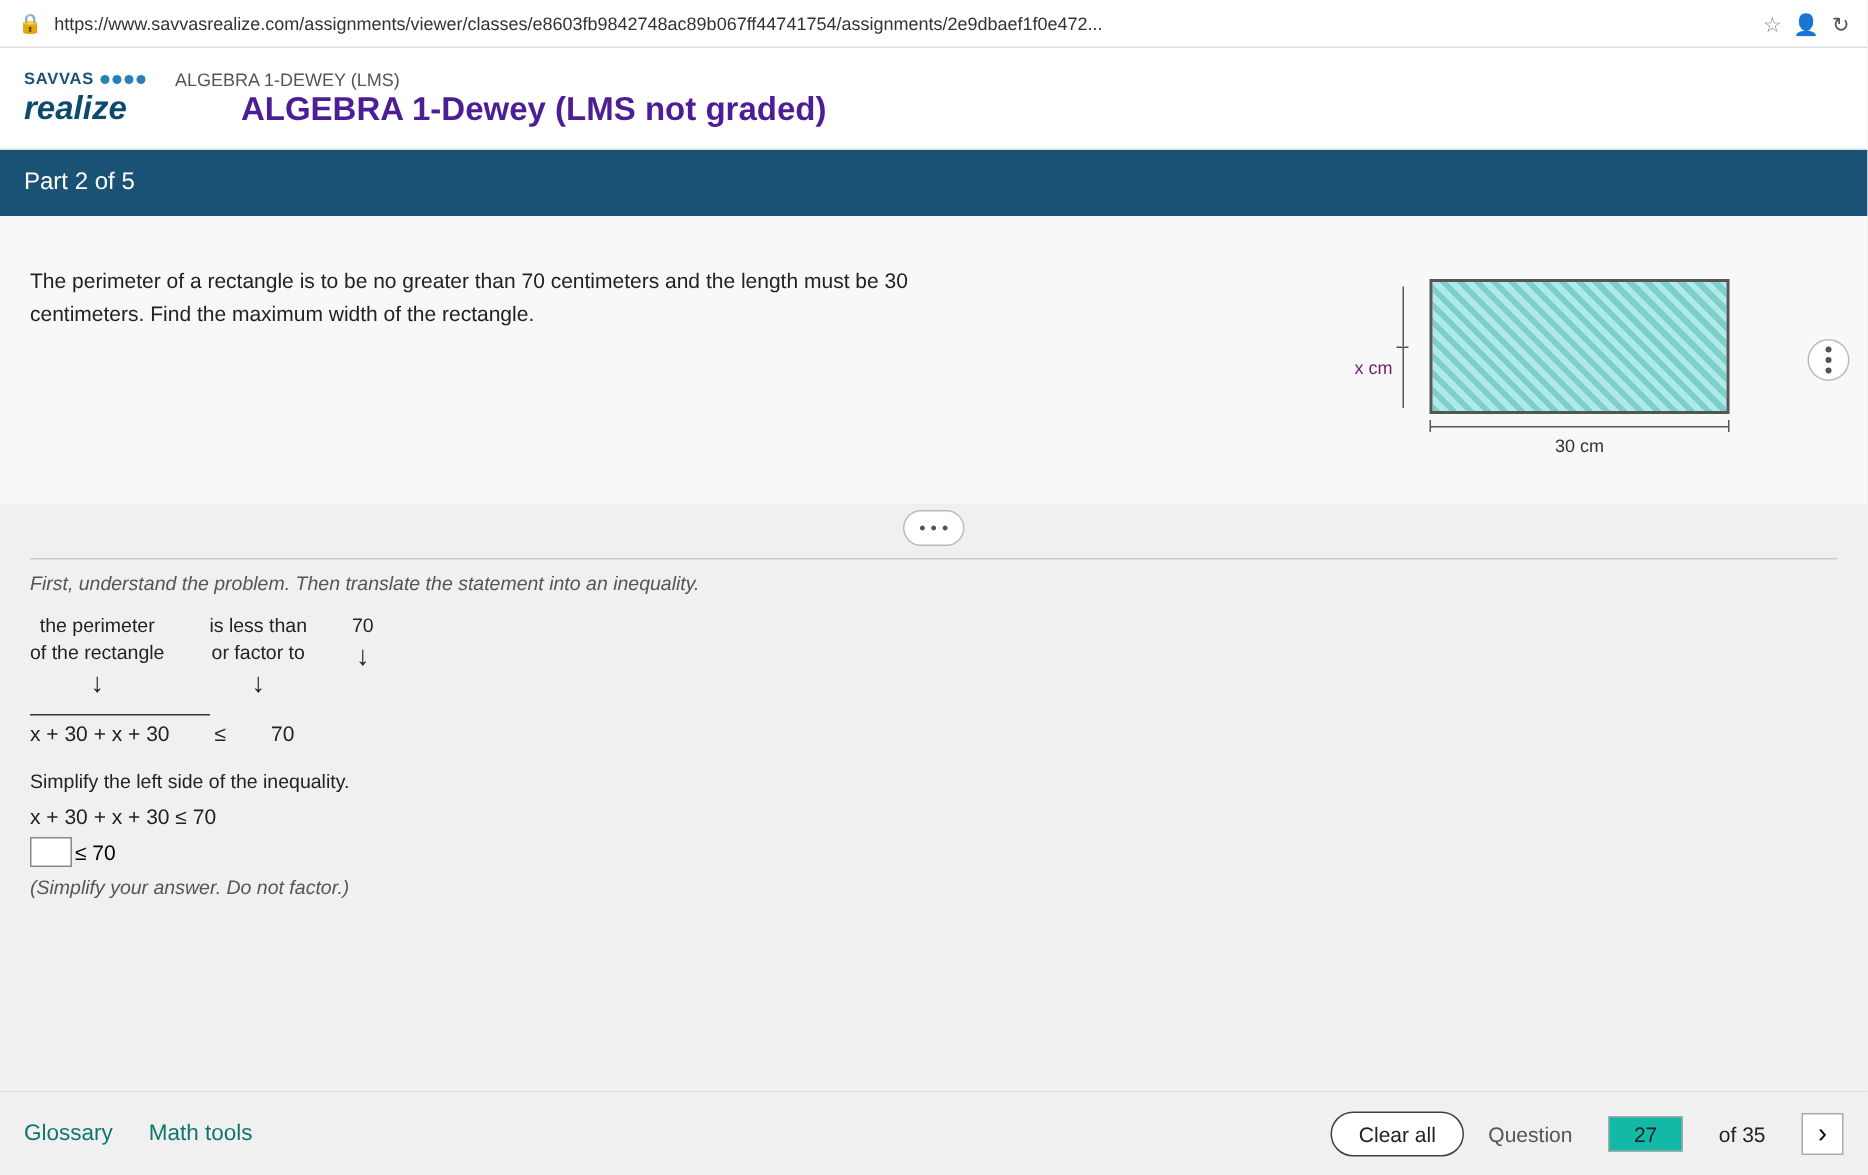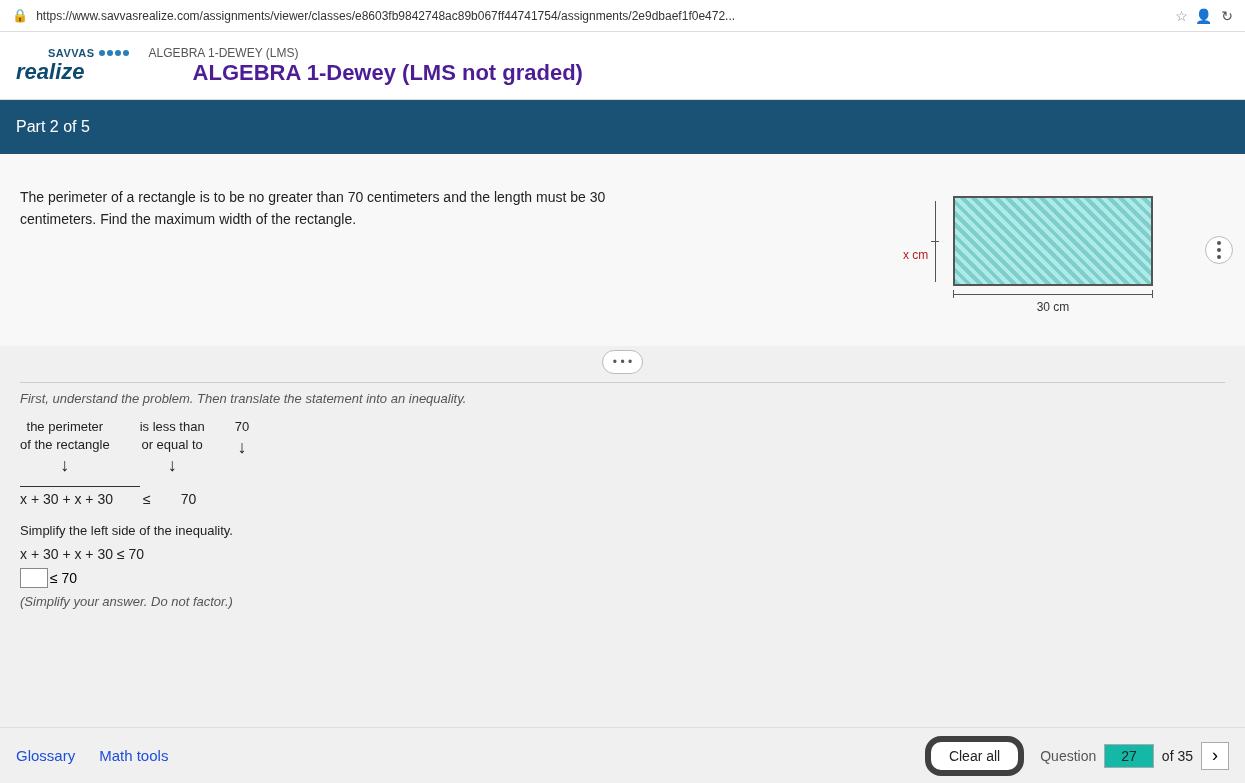--- a/index.html
+++ b/index.html
@@ -38,21 +38,20 @@
       display: flex;
       flex-direction: column;
       align-items: flex-start;
     }
     .logo-top {
       font-size: 10px;
       font-weight: bold;
       color: #1a5276;
       letter-spacing: 1px;
       text-transform: uppercase;
-      margin-left: 32px;
     }
     .logo-dots {
       display: flex;
       gap: 2px;
       margin-top: 1px;
     }
     .logo-dot {
       width: 6px;
       height: 6px;
       border-radius: 50%;
@@ -79,21 +78,21 @@
       margin-left: 44px;
     }
 
     
     .part-banner {
       background: #1a5276;
       color: #fff;
       padding: 10px 16px;
       font-size: 16px;
       font-weight: 500;
-      height: 54px;
+      height: 44px;
       display: flex;
       align-items: center;
     }
 
     .problem-area {
       display: flex;
       gap: 0;
       padding: 32px 0;
       background: #f8f8f8;
     }
@@ -254,40 +253,40 @@
     }
 
     .bottom-left {
       display: flex;
       gap: 24px;
       align-items: center;
     }
 
     .bottom-link {
       font-size: 15px;
-      color: #1d4ed8;
+      color: #0f766e;
       font-weight: 500;
       cursor: pointer;
       text-decoration: none;
     }
 
     .clear-all-btn {
       background: #fff;
-      border: 6px solid #404040;
+      border: 1px solid #404040;
       border-radius: 16px;
       padding: 6px 18px;
       font-size: 14px;
       color: #222;
       cursor: pointer;
     }
 
     .bottom-right {
       display: flex;
       align-items: center;
-      gap: 8px;
+      gap: 24px;
       font-size: 14px;
       color: #222;
     }
 
     .question-label {
       color: #555;
     }
 
     .question-box {
       border: 1px solid #aaa;
@@ -397,21 +396,21 @@
       </div>
 
       <div class="diagram-col">
         <div class="rectangle-diagram">
 
           <div style="position:absolute; left:-22px; top:0; height:90px; display:flex; flex-direction:column; align-items:center; justify-content:center;">
             <div style="width:1px; height:40px; background:#555;"></div>
             <div style="width:8px; height:1px; background:#555;"></div>
             <div style="width:1px; height:40px; background:#555;"></div>
           </div>
-          <div style="position:absolute; left:-50px; top:50%; transform:translateY(-50%); font-size:12px; color:#b91c1c;">x cm</div>
+          <div style="position:absolute; left:-50px; top:50%; transform:translateY(-50%); font-size:12px; color:#701a75;">x cm</div>
 
           <div class="rect-shape"></div>
 
           <div style="display:flex; align-items:center; margin-top:4px;">
             <div style="width:1px; height:8px; background:#555;"></div>
             <div style="flex:1; height:1px; background:#555;"></div>
             <div style="width:1px; height:8px; background:#555;"></div>
           </div>
           <div style="text-align:center; font-size:12px; color:#333; margin-top:2px;">30 cm</div>
         </div>
@@ -444,21 +443,21 @@
       <div class="translation-table">
 
         <div class="trans-col">
           <div class="trans-label">the perimeter</div>
           <div class="trans-label">of the rectangle</div>
           <div class="trans-arrow">↓</div>
         </div>
 
         <div class="trans-col">
           <div class="trans-label">is less than</div>
-          <div class="trans-label">or equal to</div>
+          <div class="trans-label">or factor to</div>
           <div class="trans-arrow">↓</div>
         </div>
 
         <div class="trans-col">
           <div class="trans-label">70</div>
           <div class="trans-arrow">↓</div>
         </div>
       </div>
 
       <div style="display:flex; gap:30px; margin-bottom:4px;">

